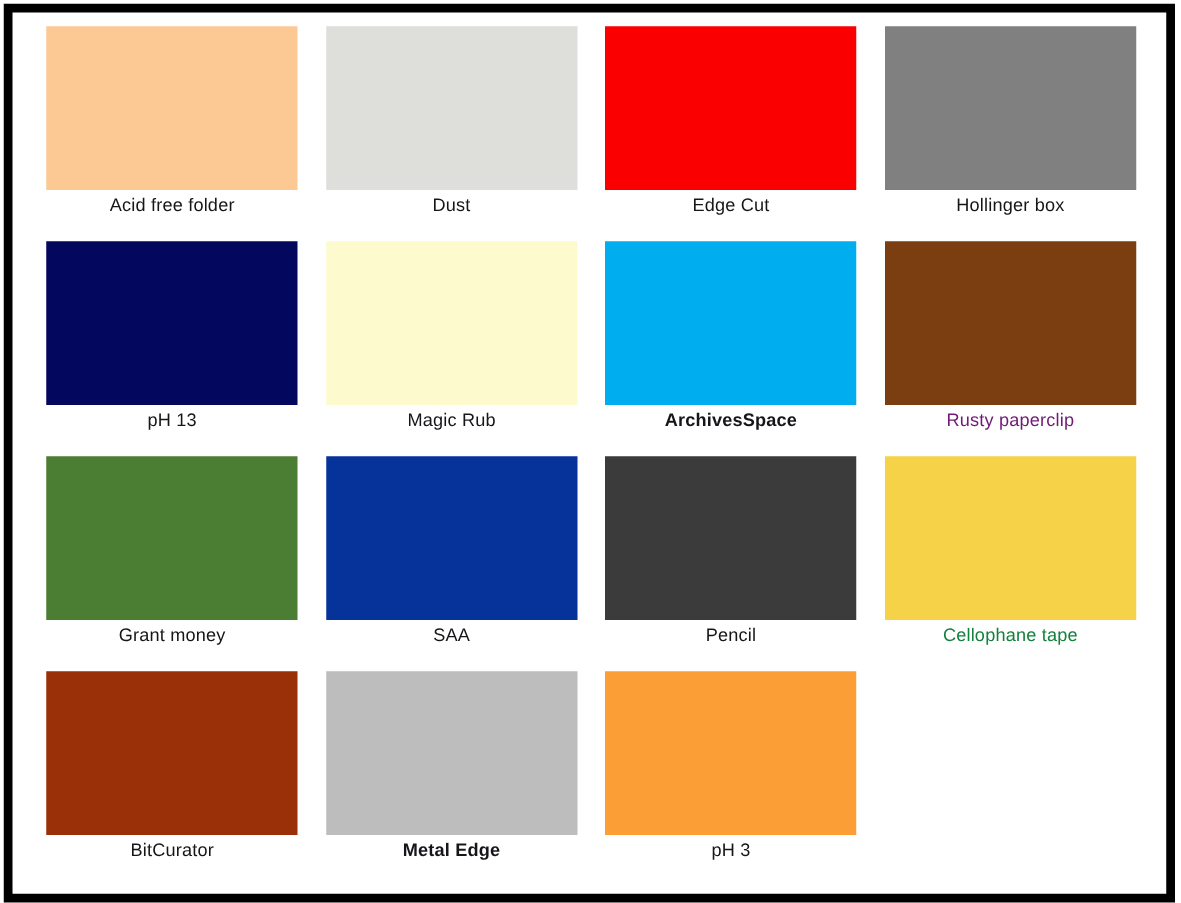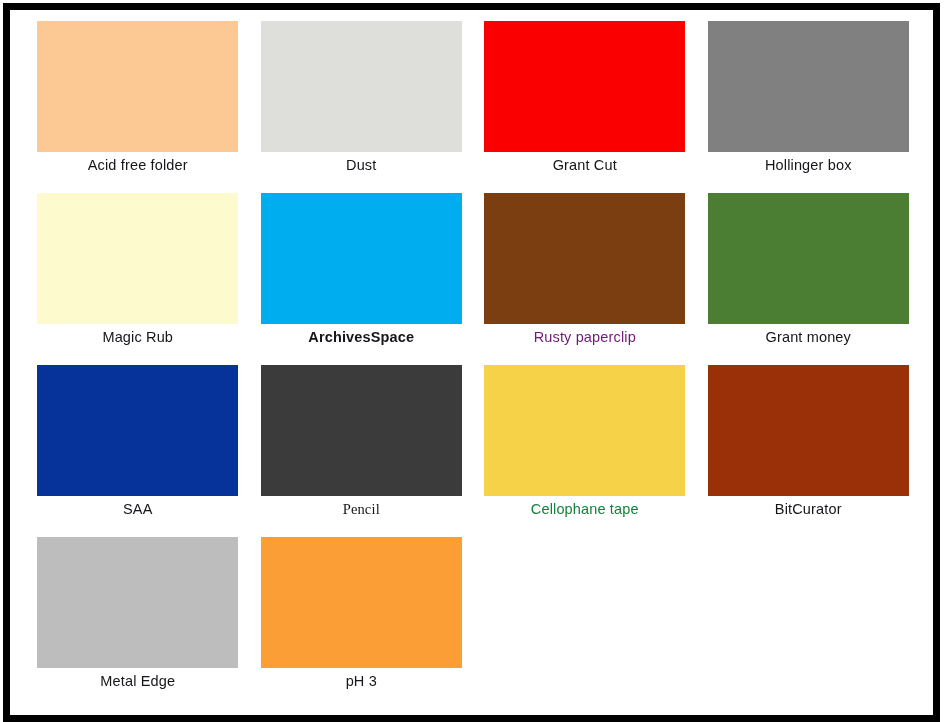--- a/index.html
+++ b/index.html
@@ -85,25 +85,29 @@
         <div class="swatch-cell">
           <div class="swatch-chip" style="background-color: rgb(252, 201, 149);"></div>
           <div class="swatch-label" style="color: rgb(22, 22, 26); text-align: right;">Acid free folder</div>
         </div>
         <div class="swatch-cell">
           <div class="swatch-chip" style="background-color: rgb(222, 223, 219);"></div>
           <div class="swatch-label" style="color: rgb(22, 22, 26);">Dust</div>
         </div>
         <div class="swatch-cell">
           <div class="swatch-chip" style="background-color: rgb(251, 0, 0);"></div>
-          <div class="swatch-label" style="color: rgb(22, 22, 26);">Grant Cut</div>
+          <div class="swatch-label" style="color: rgb(22, 22, 26);">Edge Cut</div>
         </div>
         <div class="swatch-cell">
           <div class="swatch-chip" style="background-color: rgb(128, 128, 128);"></div>
           <div class="swatch-label" style="color: rgb(22, 22, 26);">Hollinger box</div>
+        </div>
+        <div class="swatch-cell">
+          <div class="swatch-chip" style="background-color: rgb(4, 7, 94);"></div>
+          <div class="swatch-label" style="color: rgb(22, 22, 26);">pH 13</div>
         </div>
         <div class="swatch-cell">
           <div class="swatch-chip" style="background-color: rgb(253, 251, 205);"></div>
           <div class="swatch-label" style="color: rgb(22, 22, 26);">Magic Rub</div>
         </div>
         <div class="swatch-cell">
           <div class="swatch-chip" style="background-color: rgb(0, 173, 239);"></div>
           <div class="swatch-label" style="color: rgb(22, 22, 26); font-weight: bold;">ArchivesSpace</div>
         </div>
         <div class="swatch-cell">
@@ -113,33 +117,33 @@
         <div class="swatch-cell">
           <div class="swatch-chip" style="background-color: rgb(75, 125, 50);"></div>
           <div class="swatch-label" style="color: rgb(22, 22, 26);">Grant money</div>
         </div>
         <div class="swatch-cell">
           <div class="swatch-chip" style="background-color: rgb(6, 51, 154);"></div>
           <div class="swatch-label" style="color: rgb(22, 22, 26);">SAA</div>
         </div>
         <div class="swatch-cell">
           <div class="swatch-chip" style="background-color: rgb(60, 59, 59);"></div>
-          <div class="swatch-label" style="color: rgb(22, 22, 26); font-family: Liberation Serif, serif;">Pencil</div>
+          <div class="swatch-label" style="color: rgb(22, 22, 26);">Pencil</div>
         </div>
         <div class="swatch-cell">
           <div class="swatch-chip" style="background-color: rgb(245, 210, 71);"></div>
           <div class="swatch-label" style="color: #15803d;">Cellophane tape</div>
         </div>
         <div class="swatch-cell">
           <div class="swatch-chip" style="background-color: rgb(153, 48, 7);"></div>
           <div class="swatch-label" style="color: rgb(22, 22, 26);">BitCurator</div>
         </div>
         <div class="swatch-cell">
           <div class="swatch-chip" style="background-color: rgb(189, 189, 189);"></div>
-          <div class="swatch-label" style="color: rgb(22, 22, 26);">Metal Edge</div>
+          <div class="swatch-label" style="color: rgb(22, 22, 26); font-weight: bold;">Metal Edge</div>
         </div>
         <div class="swatch-cell">
           <div class="swatch-chip" style="background-color: rgb(251, 158, 54);"></div>
           <div class="swatch-label" style="color: rgb(22, 22, 26);">pH 3</div>
         </div>
       </div>
   </div>
 </div>
 
 </body></html>

